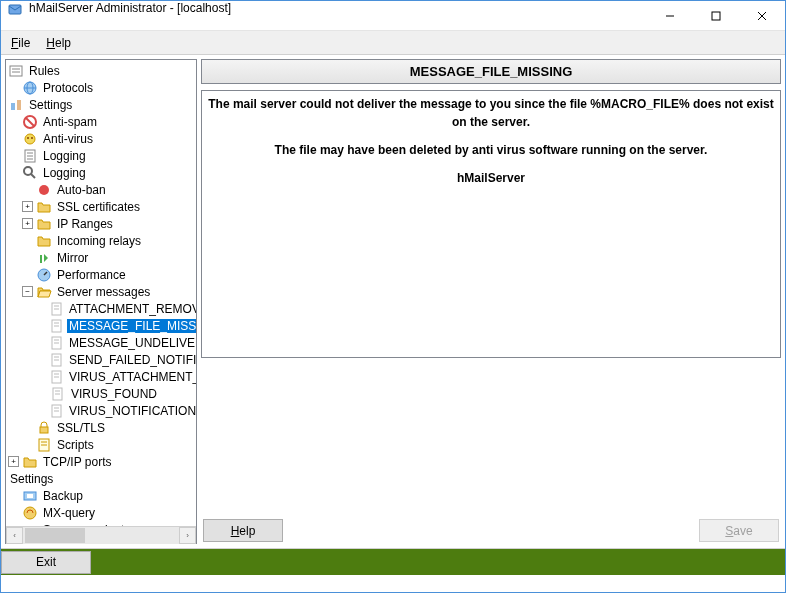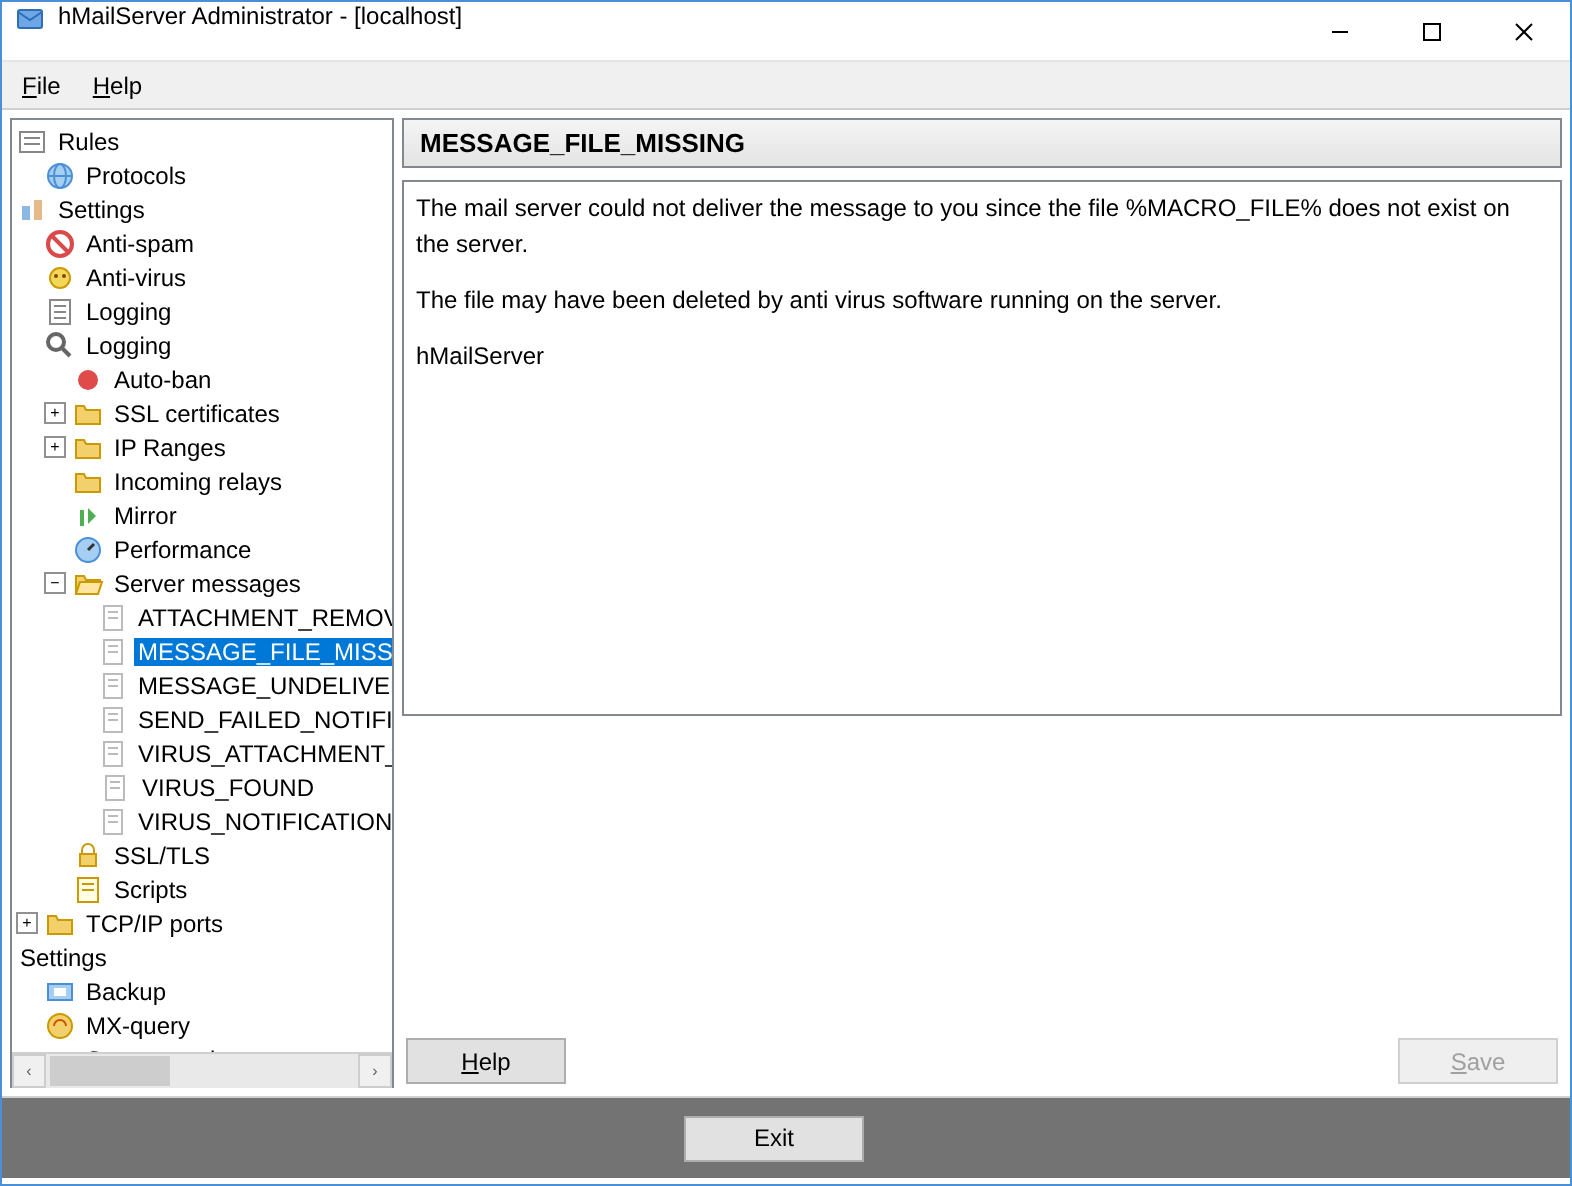--- a/index.html
+++ b/index.html
@@ -10,48 +10,48 @@
   .titlebar .app-icon { width: 16px; height: 16px; margin-right: 6px; display: inline-flex; align-items: center; justify-content: center; }
   .titlebar .title { font-size: 12px; color: #000; flex: 1; }
   .winbtns { display: flex; }
   .winbtn { width: 46px; height: 30px; display: flex; align-items: center; justify-content: center; font-size: 10px; color: #000; }
 
   
   .menubar { height: 24px; background: #f0f0f0; display: flex; align-items: center; padding-left: 10px; gap: 16px; font-size: 12px; color: #000; border-bottom: 1px solid #d0d0d0; }
   .menubar .menuitem .ul { text-decoration: underline; }
 
   
-  .client { display: flex; height: calc(100% - 30px - 24px - 44px); padding: 4px; gap: 4px; }
+  .client { display: flex; height: calc(100% - 30px - 24px - 44px); padding: 4px; gap: 4px; text-align: center; }
   .treewrap { width: 192px; border: 1px solid #828790; background: #fff; position: relative; display: flex; flex-direction: column; }
   .tree { flex: 1; overflow: hidden; font-size: 12px; padding-top: 2px; }
   .tree-row { display: flex; align-items: center; height: 17px; padding-left: var(--indent, 2px); white-space: nowrap; cursor: default; }
   .tree-row.selected .lbl { background: #0078d7; color: #fff; }
   .tree-row .expander { width: 11px; height: 11px; border: 1px solid #919191; display: inline-flex; align-items: center; justify-content: center; margin-right: 3px; font-size: 8px; line-height: 1; background: #fff; }
   .tree-row .icon { width: 16px; height: 16px; margin-right: 3px; display: inline-flex; align-items: center; justify-content: center; }
   .tree-row .lbl { padding: 0 2px; }
 
   
   .hscroll { height: 17px; border-top: 1px solid #d0d0d0; background: #f0f0f0; display: flex; align-items: center; }
   .hscroll .btn { width: 17px; height: 17px; background: #f0f0f0; border: 1px solid #cdcdcd; display:flex; align-items:center; justify-content:center; font-size:8px; color:#606060; }
   .hscroll .track { flex:1; background: #e9e9e9; height: 17px; display:flex; }
   .hscroll .thumb { width:60px; height:15px; margin:1px 2px; background:#cdcdcd; }
 
   
   .rightpanel { flex: 1; display: flex; flex-direction: column; gap: 6px; }
   .headerbox { border: 1px solid #828790; background: linear-gradient(#f4f4f4, #e4e4e4); padding: 4px 8px; font-weight: bold; font-size: 13px; }
-  .contentbox { border: 1px solid #828790; background: #fff; flex: 0 0 auto; height: 268px; padding: 4px 6px; font-size: 12px; line-height: 1.5; color: #000; overflow: auto; }
+  .contentbox { border: 1px solid #828790; background: #fff; flex: 0 0 auto; height: 268px; padding: 4px 6px; font-size: 12px; line-height: 1.5; color: #000; overflow: auto; font-weight: bold; }
   .contentbox p { margin-bottom: 10px; }
   .panel-spacer { flex: 1; }
   .panel-buttons { display: flex; justify-content: space-between; padding: 2px; }
   .wbtn { min-width: 80px; height: 23px; border: 1px solid #adadad; background: #e1e1e1; font-size: 12px; display:flex; align-items:center; justify-content:center; }
   .wbtn.disabled { color: #a0a0a0; border-color:#d0d0d0; background:#efefef; }
   .ul { text-decoration: underline; }
 
   
-  .bottombar { height: 41px; background: #737373; border-top: 1px solid #d0d0d0; display:flex; align-items:center; justify-content:center; padding-right: 12px; }
+  .bottombar { height: 27px; background: #4d7c0f; border-top: 1px solid #d0d0d0; display:flex; align-items:center; justify-content:flex-start; padding-right: 12px; }
   .bottombar .wbtn { width: 90px; }
 
   
   svg { display:block; }
 </style>
 </head>
 <body>
 
 <div class="titlebar">
   <span class="app-icon">

